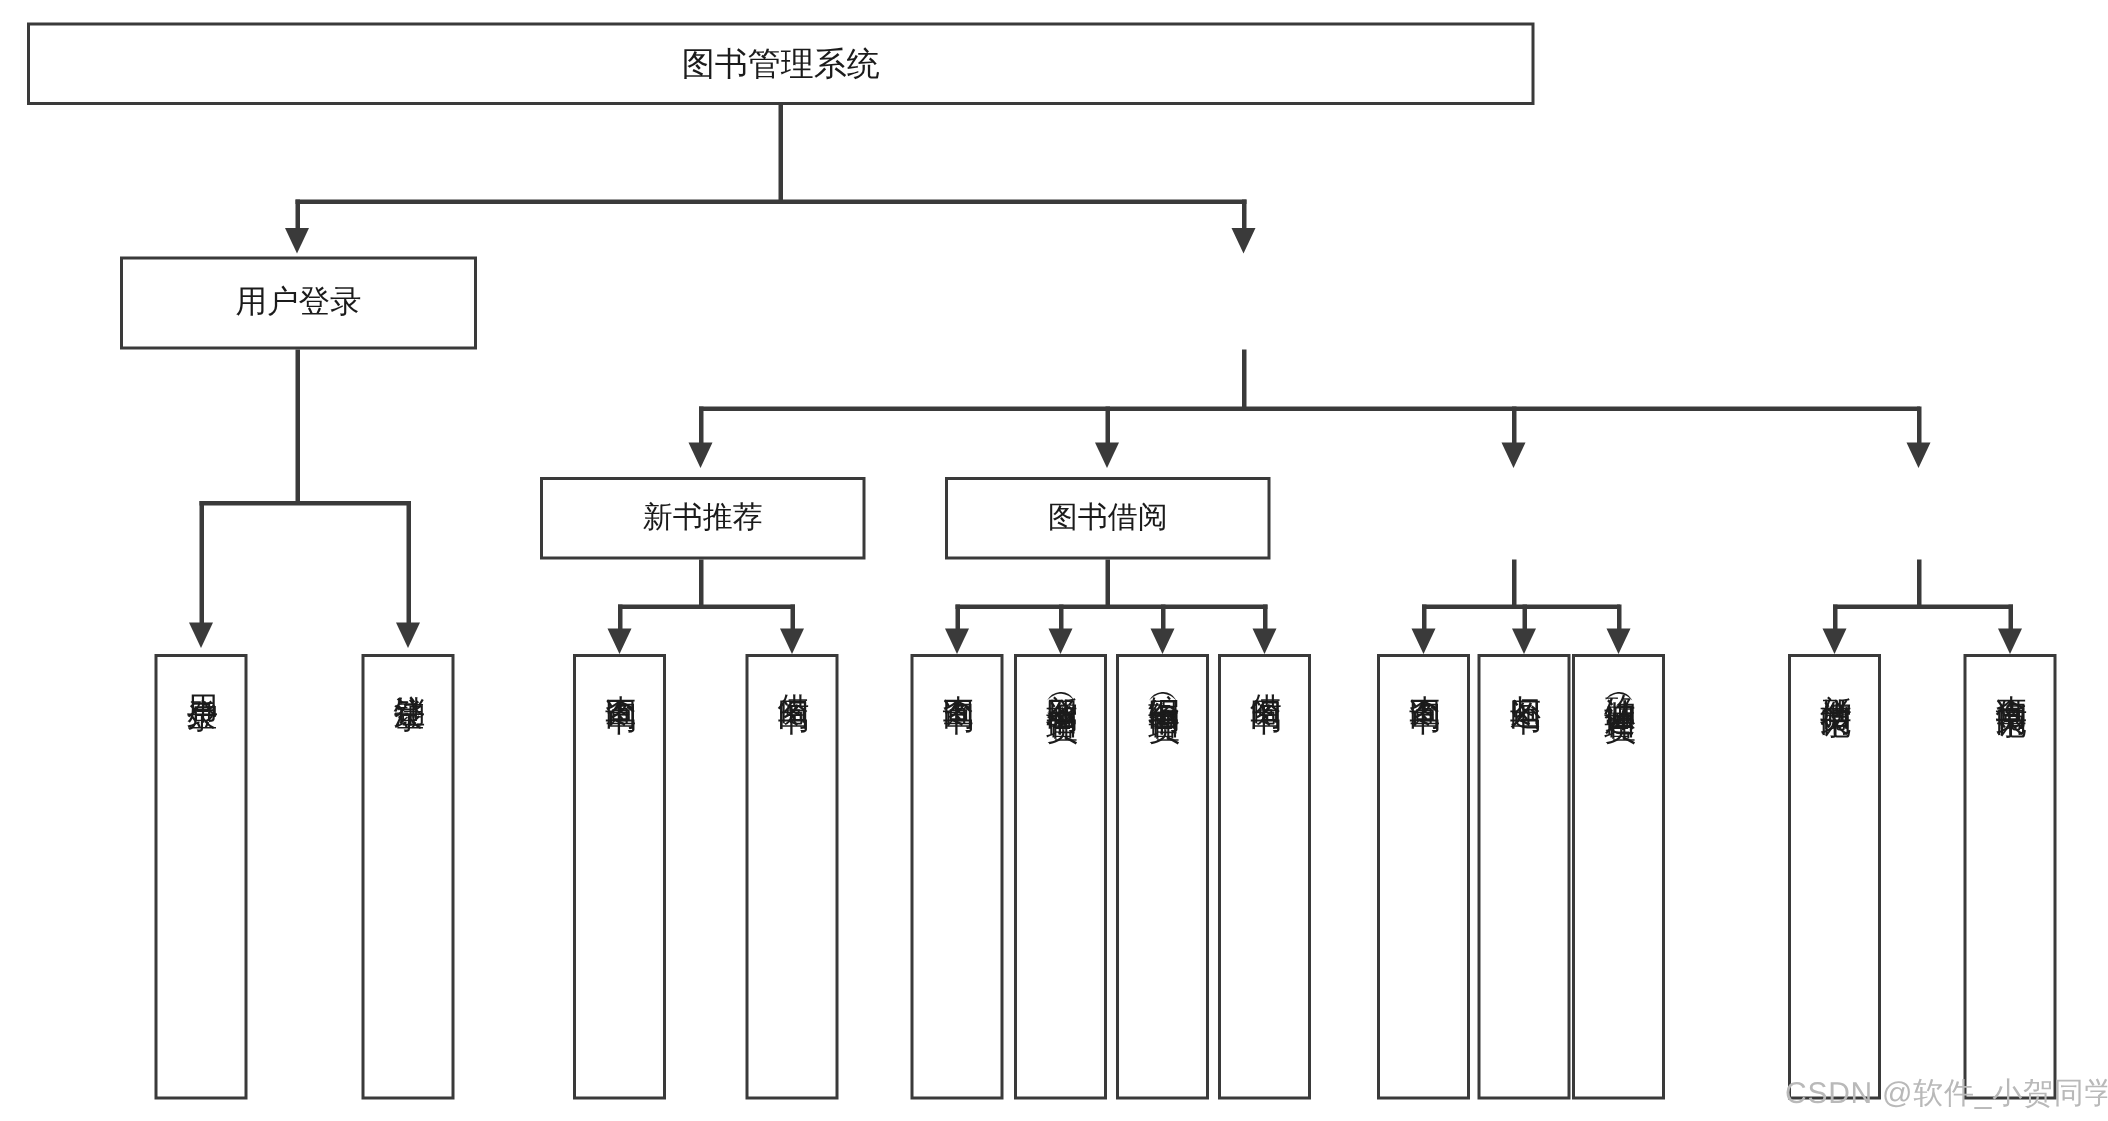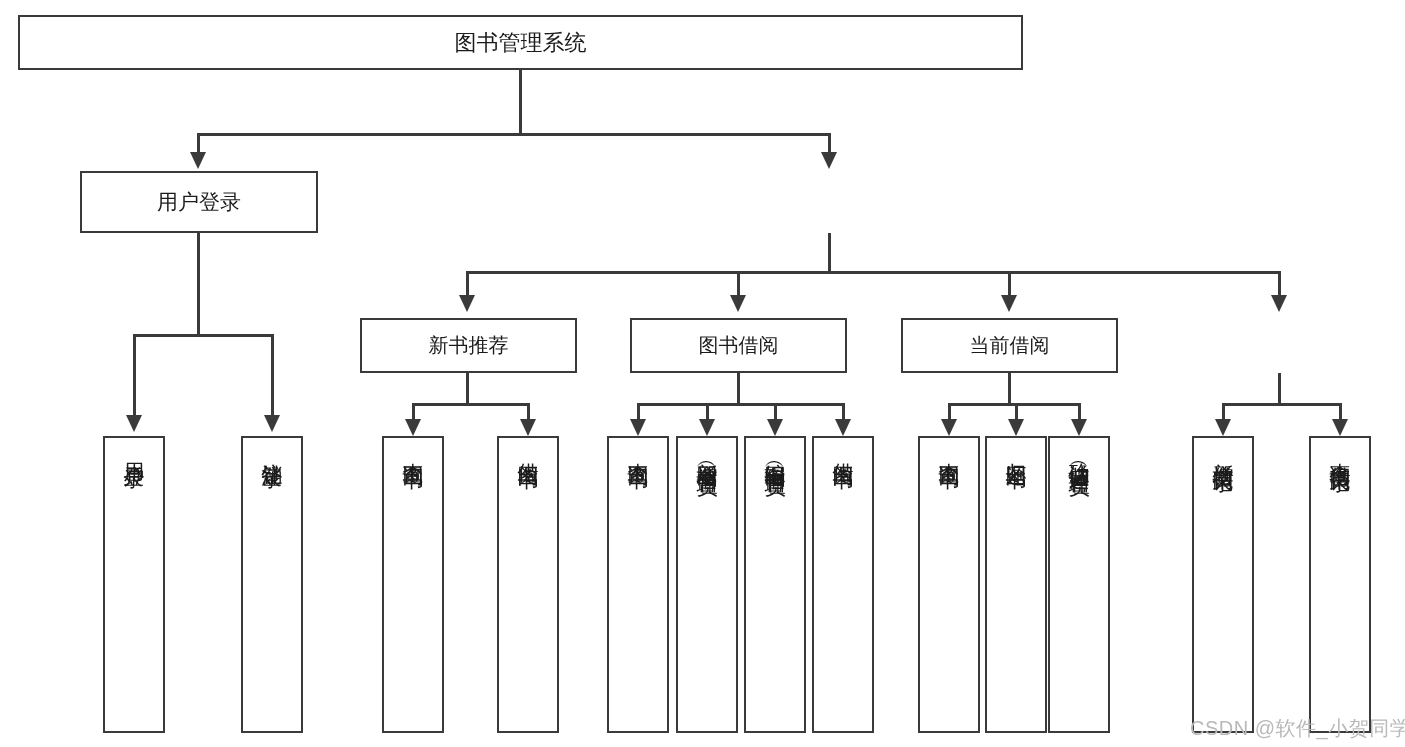--- a/index.html
+++ b/index.html
@@ -112,23 +112,20 @@
   <div class="arrow" style="left:1001px;top:295px;"></div>
   <div class="vline" style="left:1278px;top:271px;height:26px;"></div>
   <div class="arrow" style="left:1271px;top:295px;"></div>
 
   <div class="box lvl2" style="left:360px;top:318px;width:217px;height:55px;">
     <span>新书推荐</span>
   </div>
   <div class="box lvl2" style="left:630px;top:318px;width:217px;height:55px;">
     <span>图书借阅</span>
   </div>
-  <div class="box lvl2" style="left:901px;top:318px;width:217px;height:55px;">
-    <span>当前借阅</span>
-  </div>
 
   <div class="vline" style="left:466px;top:373px;height:32px;"></div>
   <div class="hline" style="left:412px;top:403px;width:118px;"></div>
   <div class="vline" style="left:412px;top:403px;height:18px;"></div>
   <div class="arrow" style="left:405px;top:419px;"></div>
   <div class="vline" style="left:527px;top:403px;height:18px;"></div>
   <div class="arrow" style="left:520px;top:419px;"></div>
 
   <div class="vline" style="left:737px;top:373px;height:32px;"></div>
   <div class="hline" style="left:637px;top:403px;width:208px;"></div>

